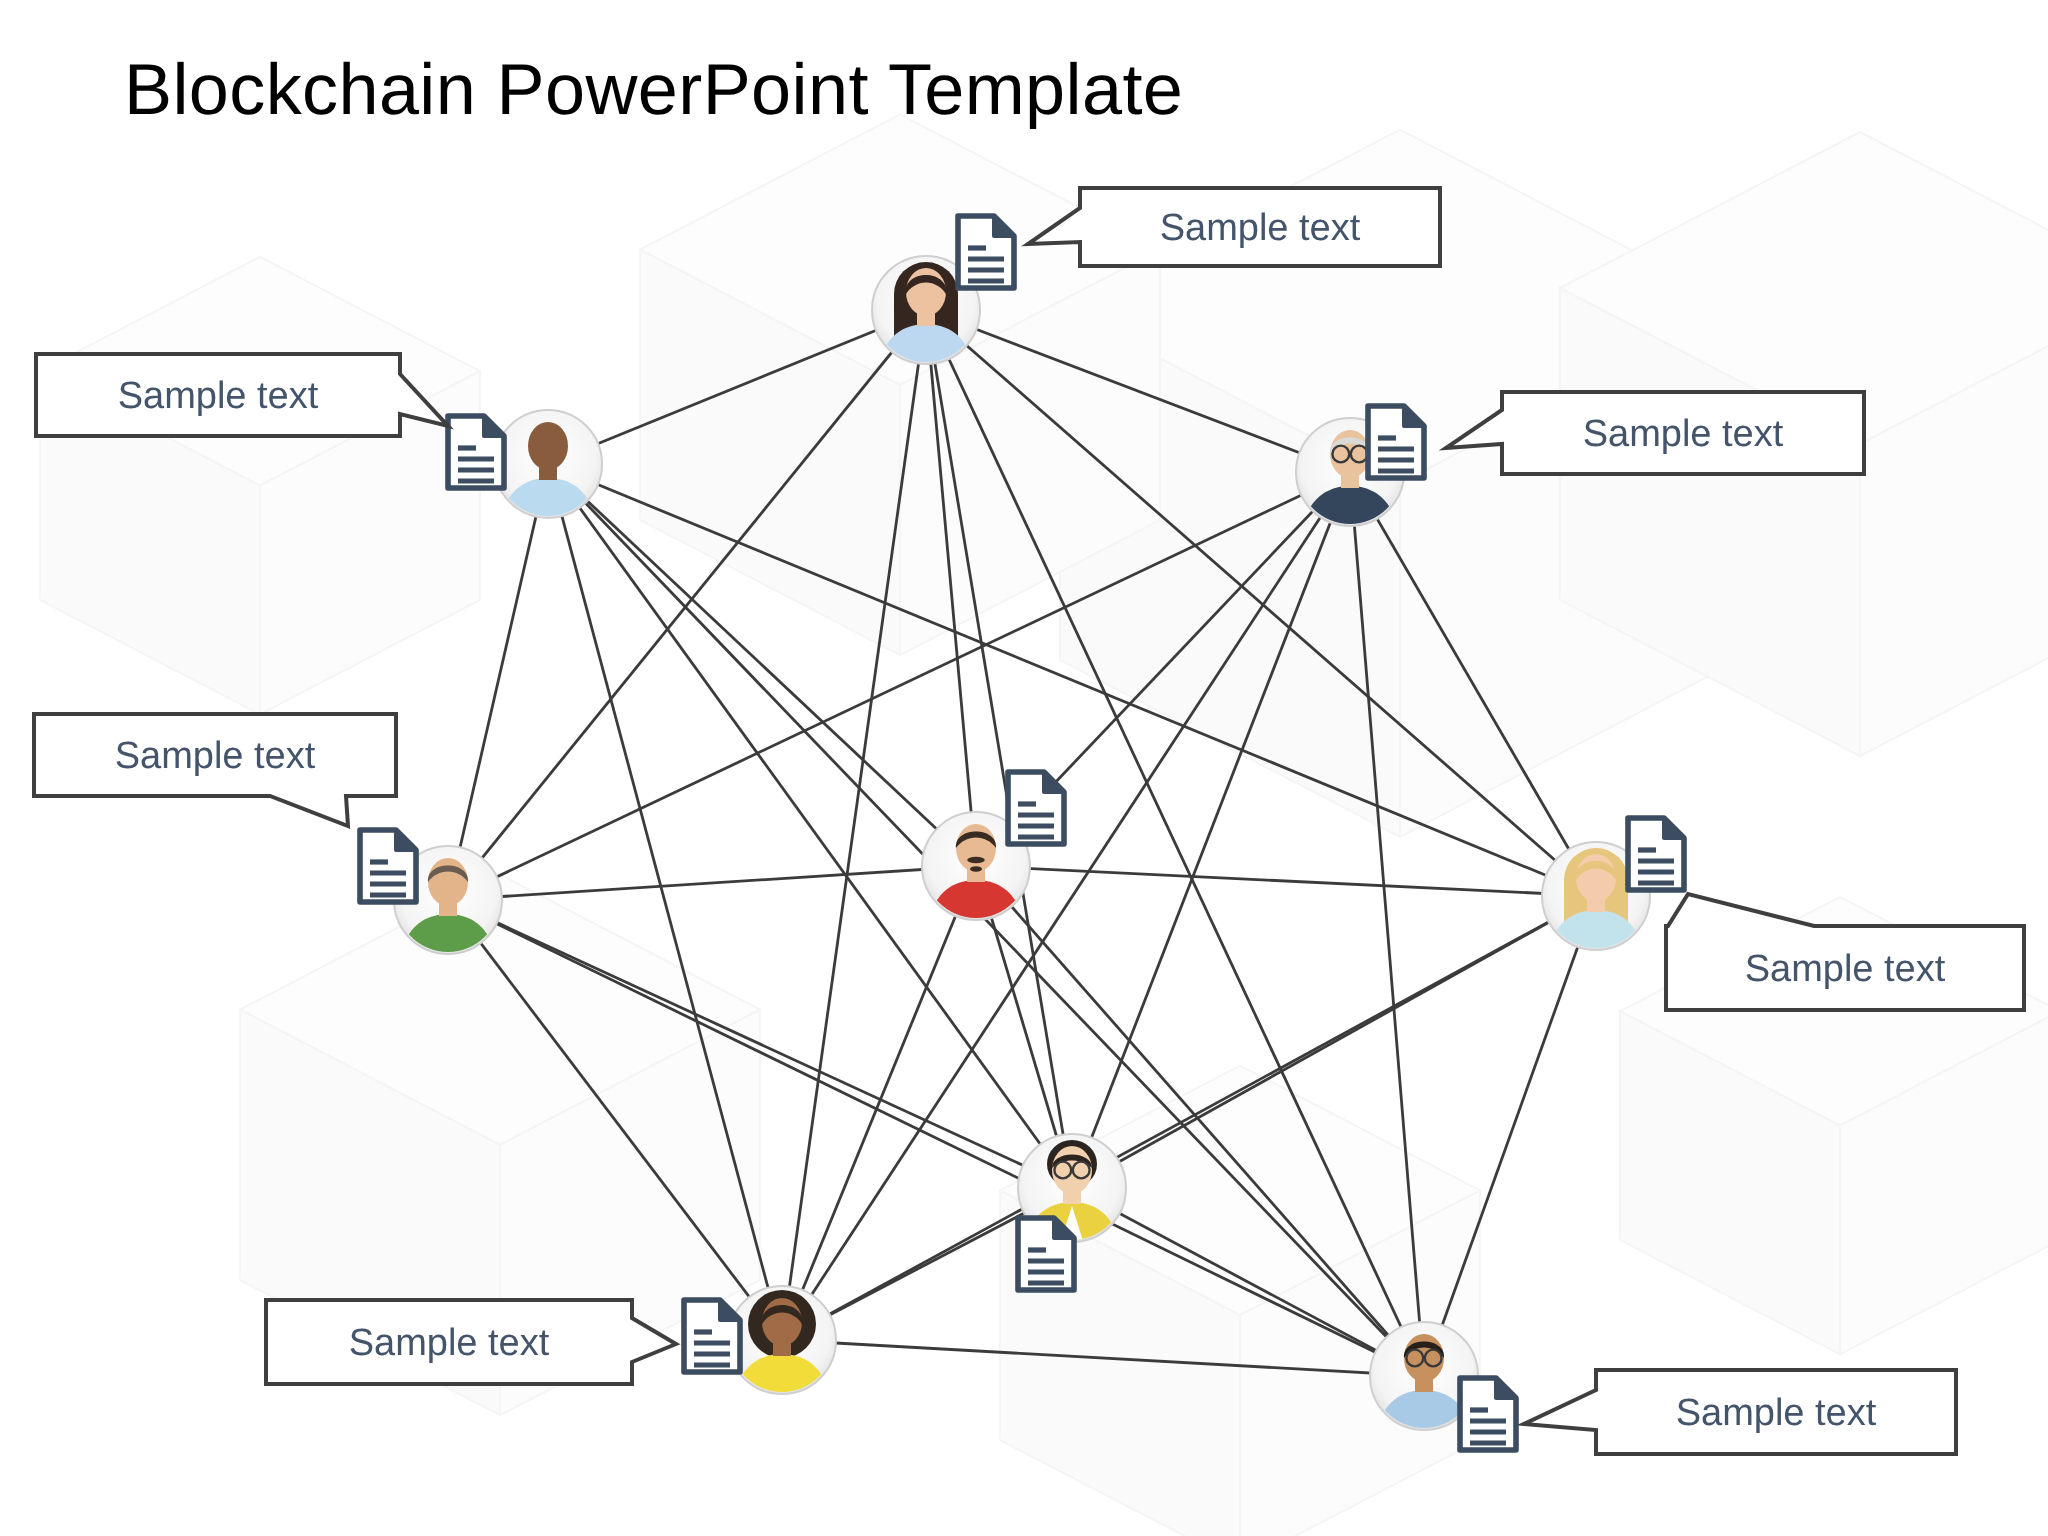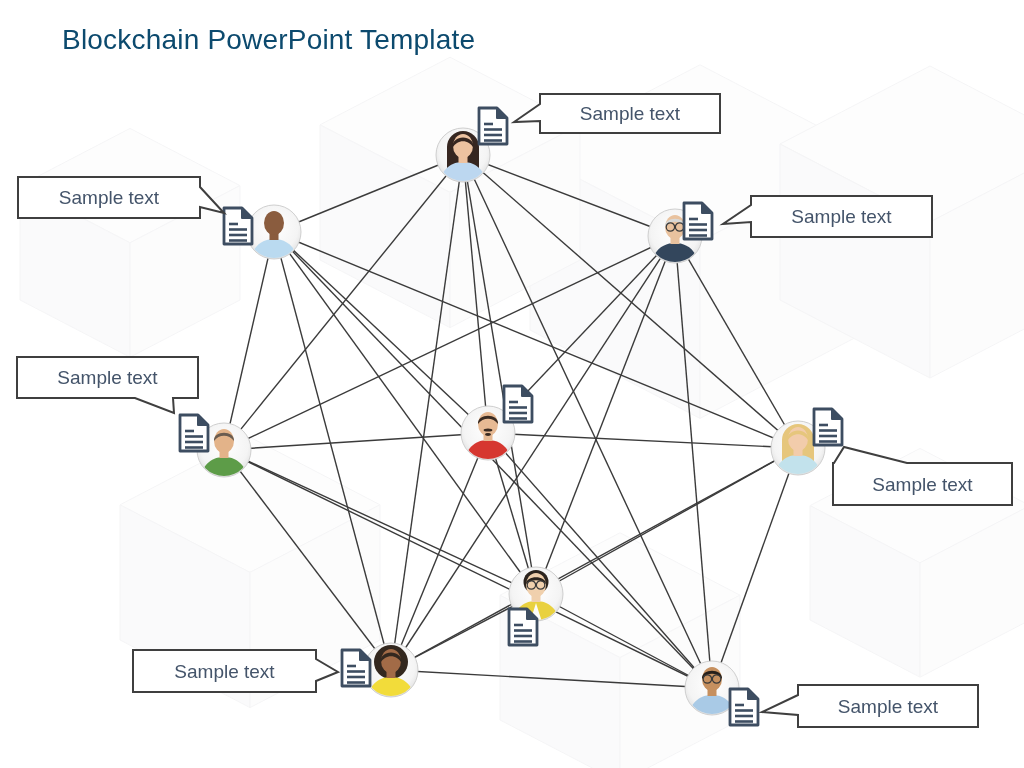--- a/index.html
+++ b/index.html
@@ -4,21 +4,21 @@
 <style>
   html,body{margin:0;padding:0;}
   body{
     width:1024px;height:768px;position:relative;overflow:hidden;
     background:#ffffff;
     font-family:"Liberation Sans", sans-serif;
   }
   #stage{position:absolute;left:0;top:0;}
   .slide-title{
     position:absolute;left:62px;top:24px;
-    font-size:28px;font-weight:400;color:#0c4a6e;letter-spacing:0.2px;
+    font-size:36px;font-weight:400;color:#000000;letter-spacing:0.2px;
   }
   svg text.callout-text{
     fill:#44546a;font-family:"Liberation Sans", sans-serif;font-size:19px;
   }
 </style>
 </head>
 <body>
 
 <div class="slide-title">Blockchain PowerPoint Template</div>
 

